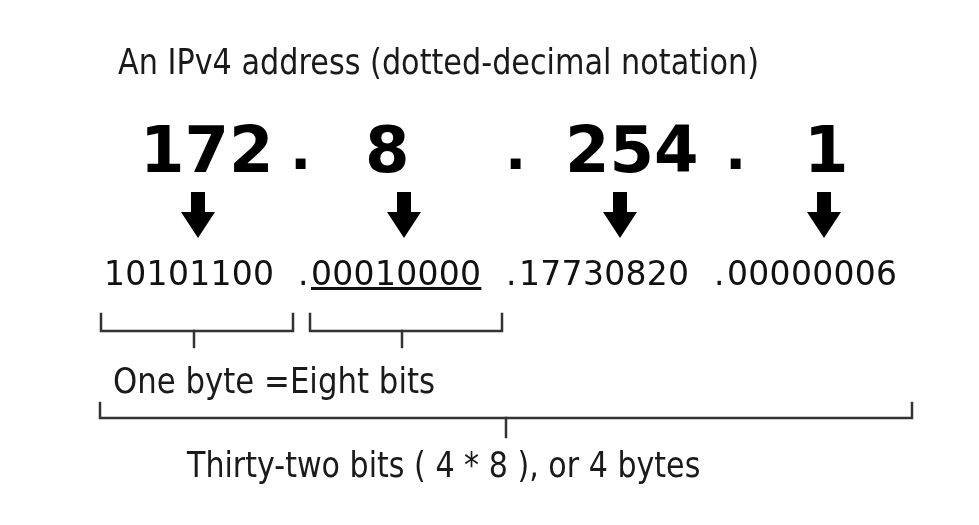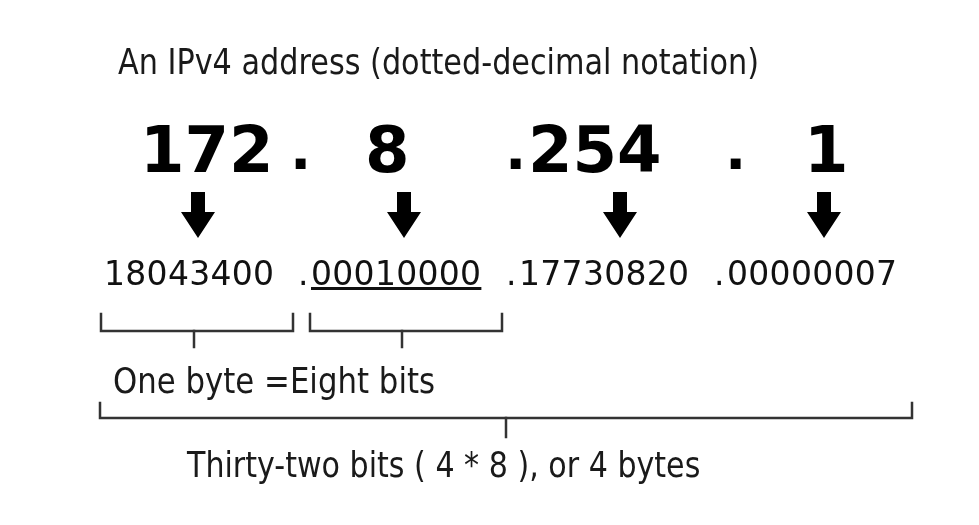--- a/index.html
+++ b/index.html
@@ -94,44 +94,44 @@
 <body>
 
 <div>
 
   <div class="abs title">An IPv4 address  (dotted-decimal notation)</div>
 
   <div class="abs octet" style="left:140px;">172</div>
   <div class="abs dot-sep" style="left:290px;">.</div>
   <div class="abs octet" style="left:365px;">8</div>
   <div class="abs dot-sep" style="left:505px;">.</div>
-  <div class="abs octet" style="left:528px;">254</div>
+  <div class="abs octet" style="left:565px;">254</div>
   <div class="abs dot-sep" style="left:725px;">.</div>
   <div class="abs octet" style="left:804px;">1</div>
 
   <svg class="arrow" style="left:180px;" viewBox="0 0 36 46">
     <polygon points="11,0 25,0 25,20 35,20 18,46 1,20 11,20" fill="#000"></polygon>
   </svg>
   <svg class="arrow" style="left:386px;" viewBox="0 0 36 46">
     <polygon points="11,0 25,0 25,20 35,20 18,46 1,20 11,20" fill="#000"></polygon>
   </svg>
   <svg class="arrow" style="left:602px;" viewBox="0 0 36 46">
     <polygon points="11,0 25,0 25,20 35,20 18,46 1,20 11,20" fill="#000"></polygon>
   </svg>
   <svg class="arrow" style="left:806px;" viewBox="0 0 36 46">
     <polygon points="11,0 25,0 25,20 35,20 18,46 1,20 11,20" fill="#000"></polygon>
   </svg>
 
-  <div class="abs binary" style="left:104px;">18043400</div>
+  <div class="abs binary" style="left:104px;">10101100</div>
   <div class="abs bin-dot" style="left:298px;">.</div>
   <div class="abs binary" style="left:311px;text-decoration:underline;">00010000</div>
   <div class="abs bin-dot" style="left:506px;">.</div>
   <div class="abs binary" style="left:519px;">17730820</div>
   <div class="abs bin-dot" style="left:714px;">.</div>
-  <div class="abs binary" style="left:727px;">00000007</div>
+  <div class="abs binary" style="left:727px;">00000006</div>
 
   <svg class="brackets" viewBox="0 0 979 525">
     <g fill="none" stroke="#333333" stroke-width="2.5" stroke-linecap="square">
 
       <g>
         <polyline points="101,314 101,331 293,331 293,314"></polyline>
         <line x1="194" y1="331" x2="194" y2="347"></line>
       </g>
 
       <g>

